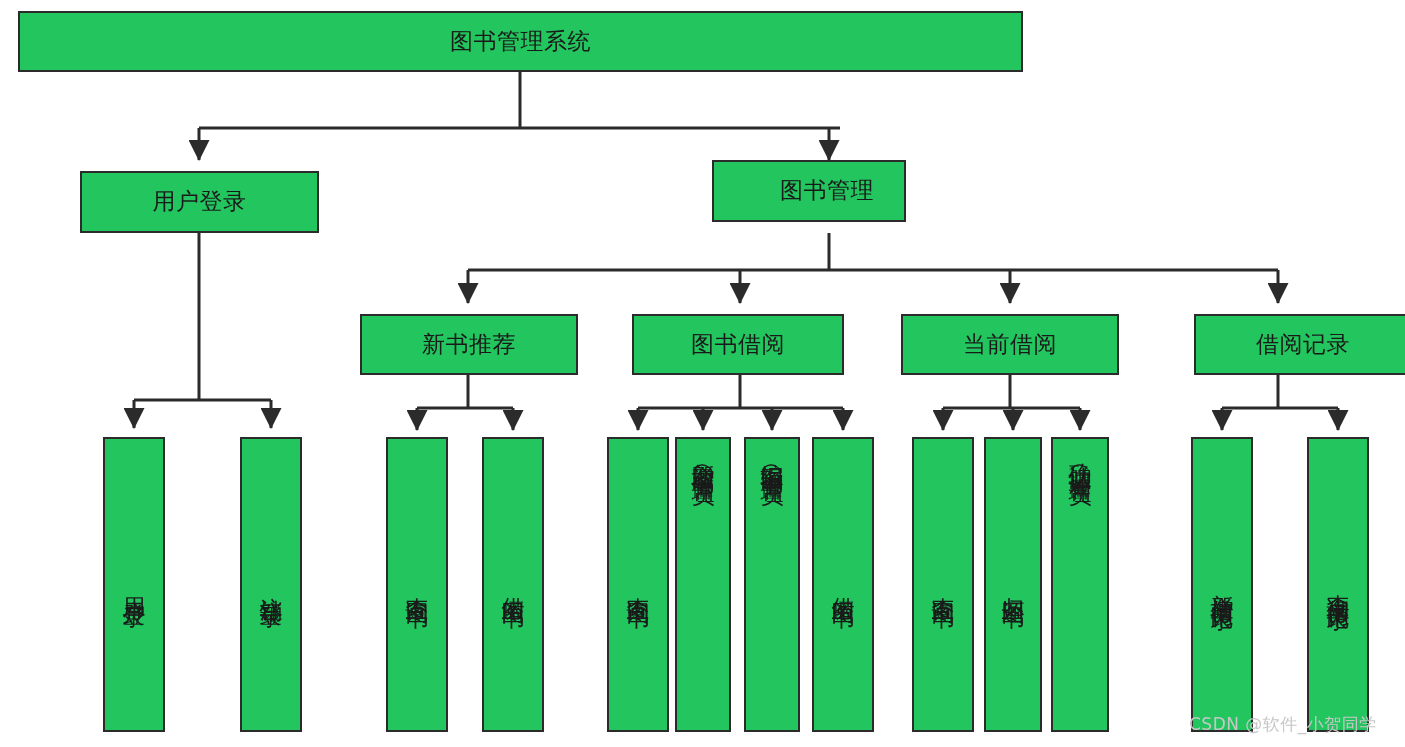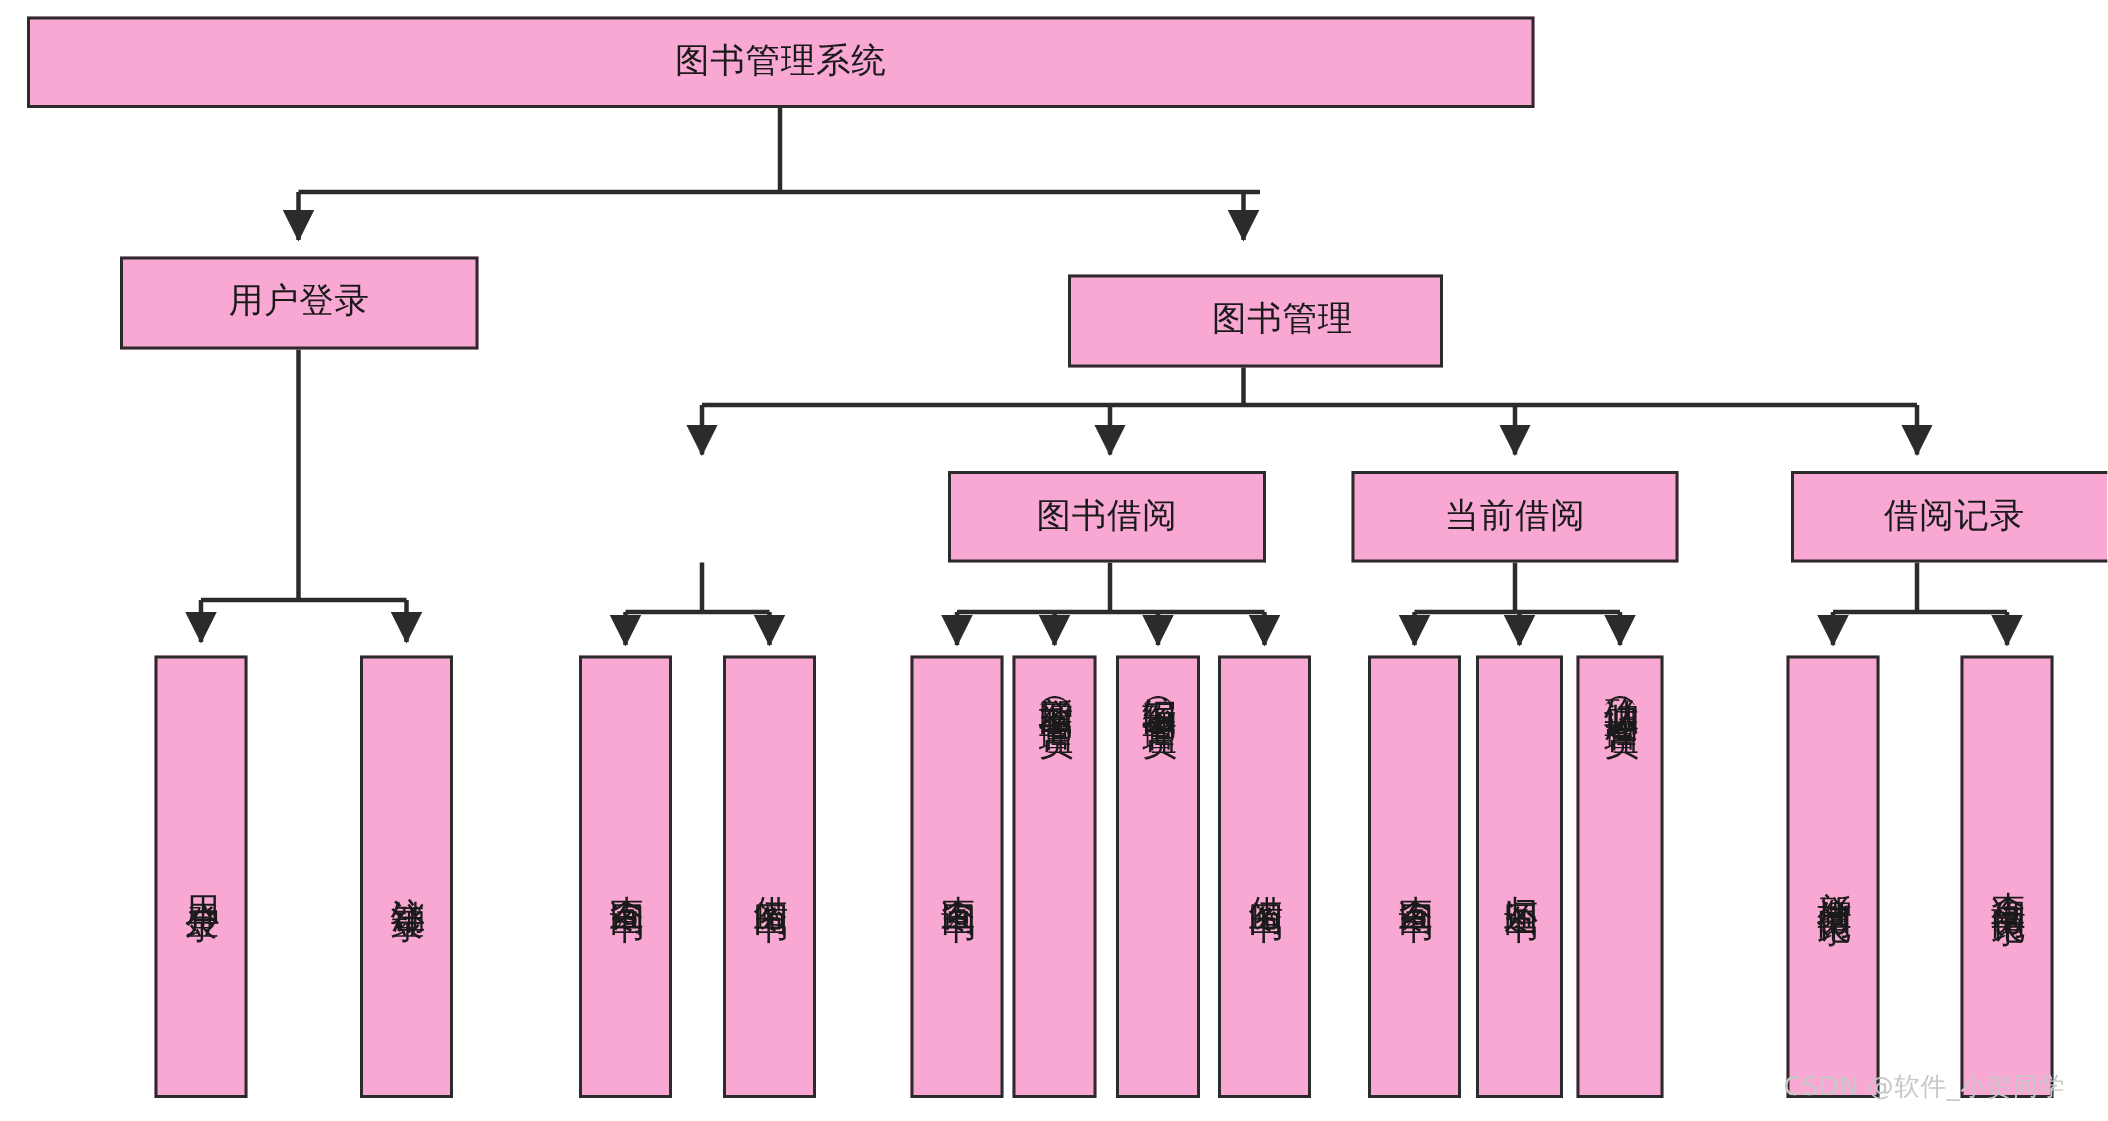--- a/index.html
+++ b/index.html
@@ -20,21 +20,21 @@
   #edges {
     position: absolute;
     left: 0;
     top: 0;
     width: 1405px;
     height: 747px;
   }
   .node {
     position: absolute;
     box-sizing: border-box;
-    background: #f9a8d4;
+    background: #22c55e;
     border: 2.5px solid #2b2b2b;
     display: flex;
     align-items: center;
     justify-content: center;
   }
   .node-label {
     color: #1a1a1a;
     line-height: 1.18;
     text-align: center;
     white-space: pre;
@@ -131,24 +131,27 @@
   </svg>
 
   <div class="node root horizontal" style="left:18px; top:11px; width:1005px; height:61px;">
     <span class="node-label">图书管理系统</span>
   </div>
 
   <div class="node horizontal" style="left:80px; top:171px; width:239px; height:62px;">
     <span class="node-label">用户登录</span>
   </div>
 
-  <div class="node horizontal" style="left:712px; top:183px; width:250px; height:62px;padding-left:36px;">
+  <div class="node horizontal" style="left:712px; top:160px; width:194px; height:62px;padding-left:36px;">
     <span class="node-label">图书管理</span>
   </div>
 
+  <div class="node horizontal" style="left:360px; top:314px; width:218px; height:61px;">
+    <span class="node-label">新书推荐</span>
+  </div>
 
   <div class="node horizontal" style="left:632px; top:314px; width:212px; height:61px;">
     <span class="node-label">图书借阅</span>
   </div>
 
   <div class="node horizontal" style="left:901px; top:314px; width:218px; height:61px;align-items:center;">
     <span class="node-label">当前借阅</span>
   </div>
 
   <div class="node horizontal" style="left:1170px; top:314px; width:218px; height:61px;margin-left:24px;">

